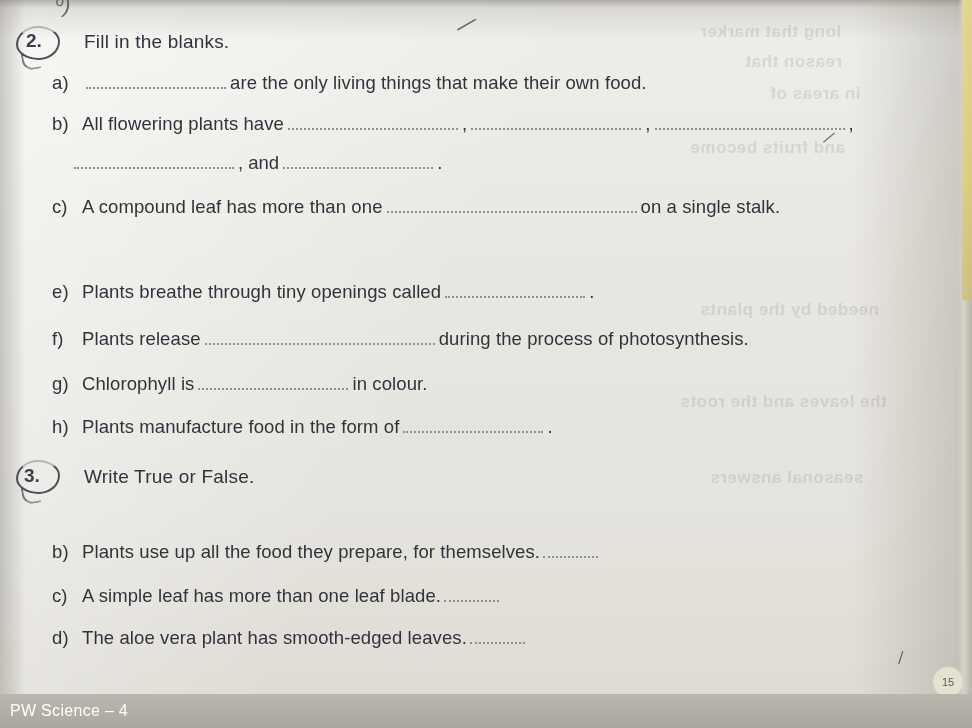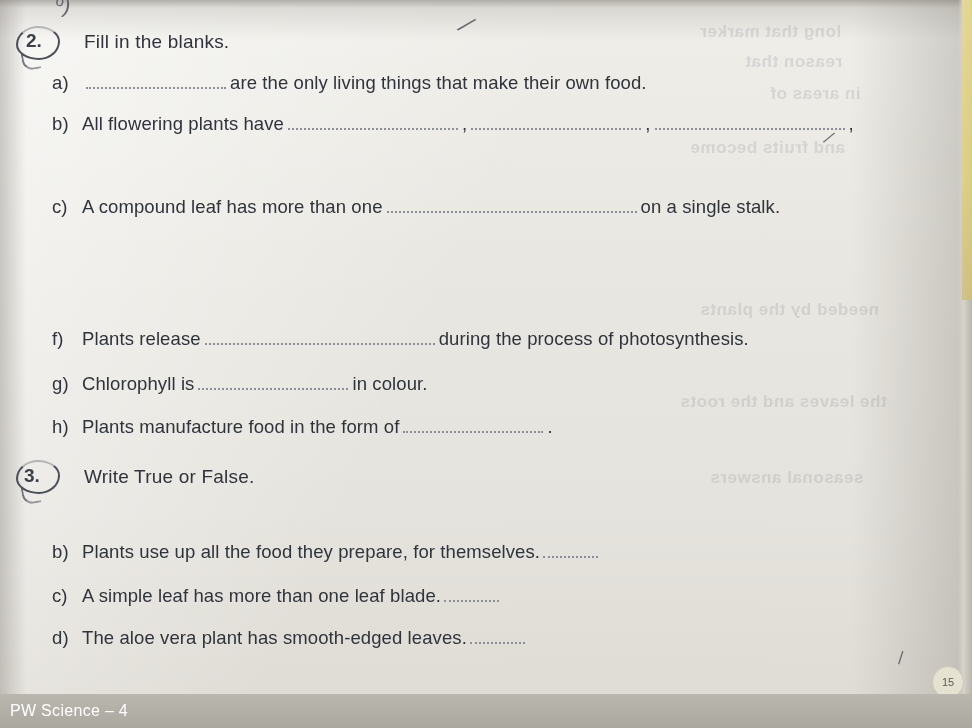--- a/index.html
+++ b/index.html
@@ -201,26 +201,32 @@
     <div class="qtitle" style="left:84px; top:31px;">Fill in the blanks.</div>
 
     <div class="item" style="left:40px; top:71px;">
       <span class="lbl">a)</span><span class="blank" style="width:140px;"></span><span>are the only living things that make their own food.</span>
     </div>
 
     <div class="item" style="left:40px; top:112px;">
       <span class="lbl">b)</span><span>All flowering plants have</span><span class="blank" style="width:170px;"></span><span>,</span><span class="blank" style="width:170px;"></span><span>,</span><span class="blank" style="width:190px;"></span><span>,</span>
     </div>
 
+    <div class="cont" style="left:70px; top:151px;">
+      <span class="blank" style="width:160px;"></span><span>, and</span><span class="blank" style="width:150px;"></span><span>.</span>
+    </div>
 
     <div class="item" style="left:40px; top:195px;">
       <span class="lbl">c)</span><span>A compound leaf has more than one</span><span class="blank" style="width:250px;"></span><span>on a single stalk.</span>
     </div>
 
 
+    <div class="item" style="left:40px; top:280px;">
+      <span class="lbl">e)</span><span>Plants breathe through tiny openings called</span><span class="blank" style="width:140px;"></span><span>.</span>
+    </div>
 
     <div class="item" style="left:40px; top:372px;">
       <span class="lbl">g)</span><span>Chlorophyll is</span><span class="blank" style="width:150px;"></span><span>in colour.</span>
     </div>
 
     <div class="item" style="left:40px; top:327px;">
       <span class="lbl">f)</span><span>Plants release</span><span class="blank" style="width:230px;"></span><span>during the process of photosynthesis.</span>
     </div>
 
     <div class="item" style="left:40px; top:415px;">

